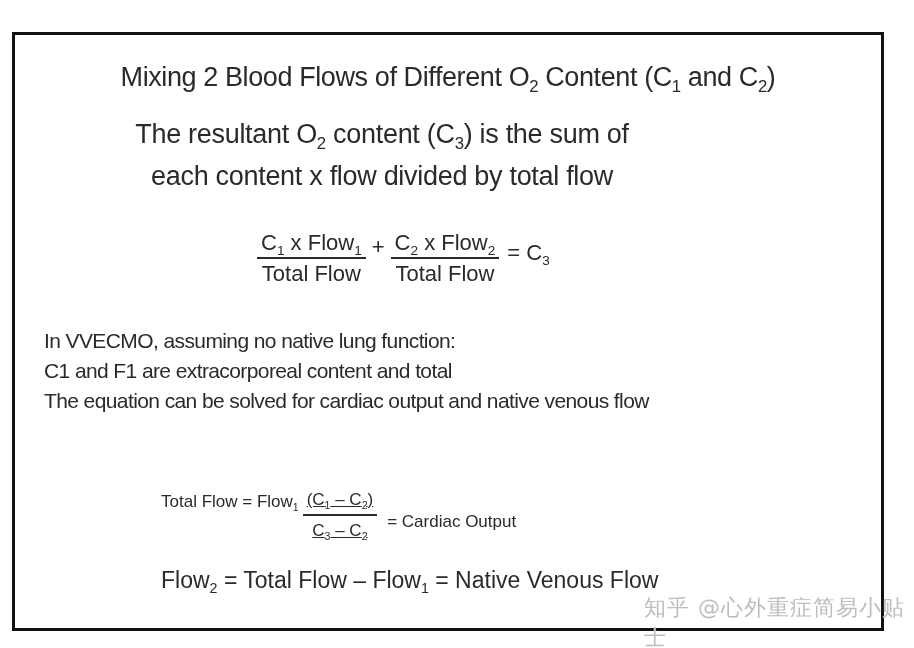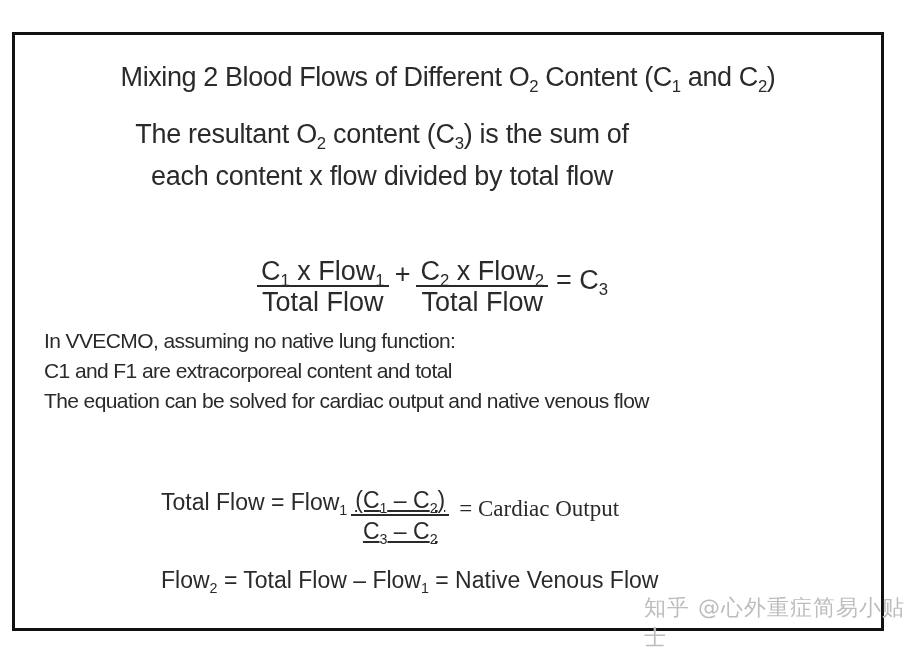--- a/index.html
+++ b/index.html
@@ -9,30 +9,30 @@
            border:3px solid #111; border-bottom-width:3px; background:#fff; }
   .abs { position:absolute; white-space:nowrap; }
   sub { font-size:62%; vertical-align:-0.35em; line-height:0; }
   .title { top:27px; left:0; width:866px; text-align:center; font-size:27px; letter-spacing:-0.4px; }
   .subtitle { left:0; width:734px; text-align:center; font-size:27px; letter-spacing:-0.3px; }
   .sub1 { top:84px; }
   .sub2 { top:126px; }
   .frac { display:inline-flex; flex-direction:column; align-items:center; vertical-align:middle; }
   .frac .num { padding:0 4px 1px 4px; border-bottom:2px solid #2a2a2a; line-height:26px; }
   .frac .den { padding:2px 4px 0 4px; line-height:26px; }
-  .eq1 { top:195px; left:242px; font-size:27px; display:flex; align-items:center;margin-top:28px; }
+  .eq1 { top:195px; left:242px; font-size:22px; display:flex; align-items:center; }
   .eq1 .op { margin:0 6px; position:relative; top:-12px; }
   .eq1 .result { margin-left:8px; position:relative; top:-6px; }
   .body-lines { top:291px; left:29px; font-size:21px; letter-spacing:-0.6px; line-height:30px; }
   .body-lines div { white-space:nowrap; }
-  .eq2 { top:452px; left:146px; font-size:23px; display:flex; align-items:flex-start; }
+  .eq2 { top:452px; left:146px; font-size:17px; display:flex; align-items:flex-start; }
   .eq2 .lhs { line-height:26px; margin-top:2px; }
   .eq2 .frac { margin-left:4px;text-decoration:underline; }
   .eq2 .frac .num { line-height:26px; }
-  .eq2 .rhs { margin-left:10px; margin-top:9px; line-height:26px;font-family:Liberation Serif, serif; }
+  .eq2 .rhs { margin-left:10px; margin-top:22px; line-height:26px; }
   .eq3 { top:532px; left:146px; font-size:23px; }
   .watermark { position:absolute; left:644px; top:593px; font-size:22px; color:#bdbdbd;
                letter-spacing:1px; font-family:"DejaVu Sans", sans-serif;
                text-shadow:0 0 1px #fff; }
 </style>
 </head>
 <body>
 
 <div class="slide">
 

